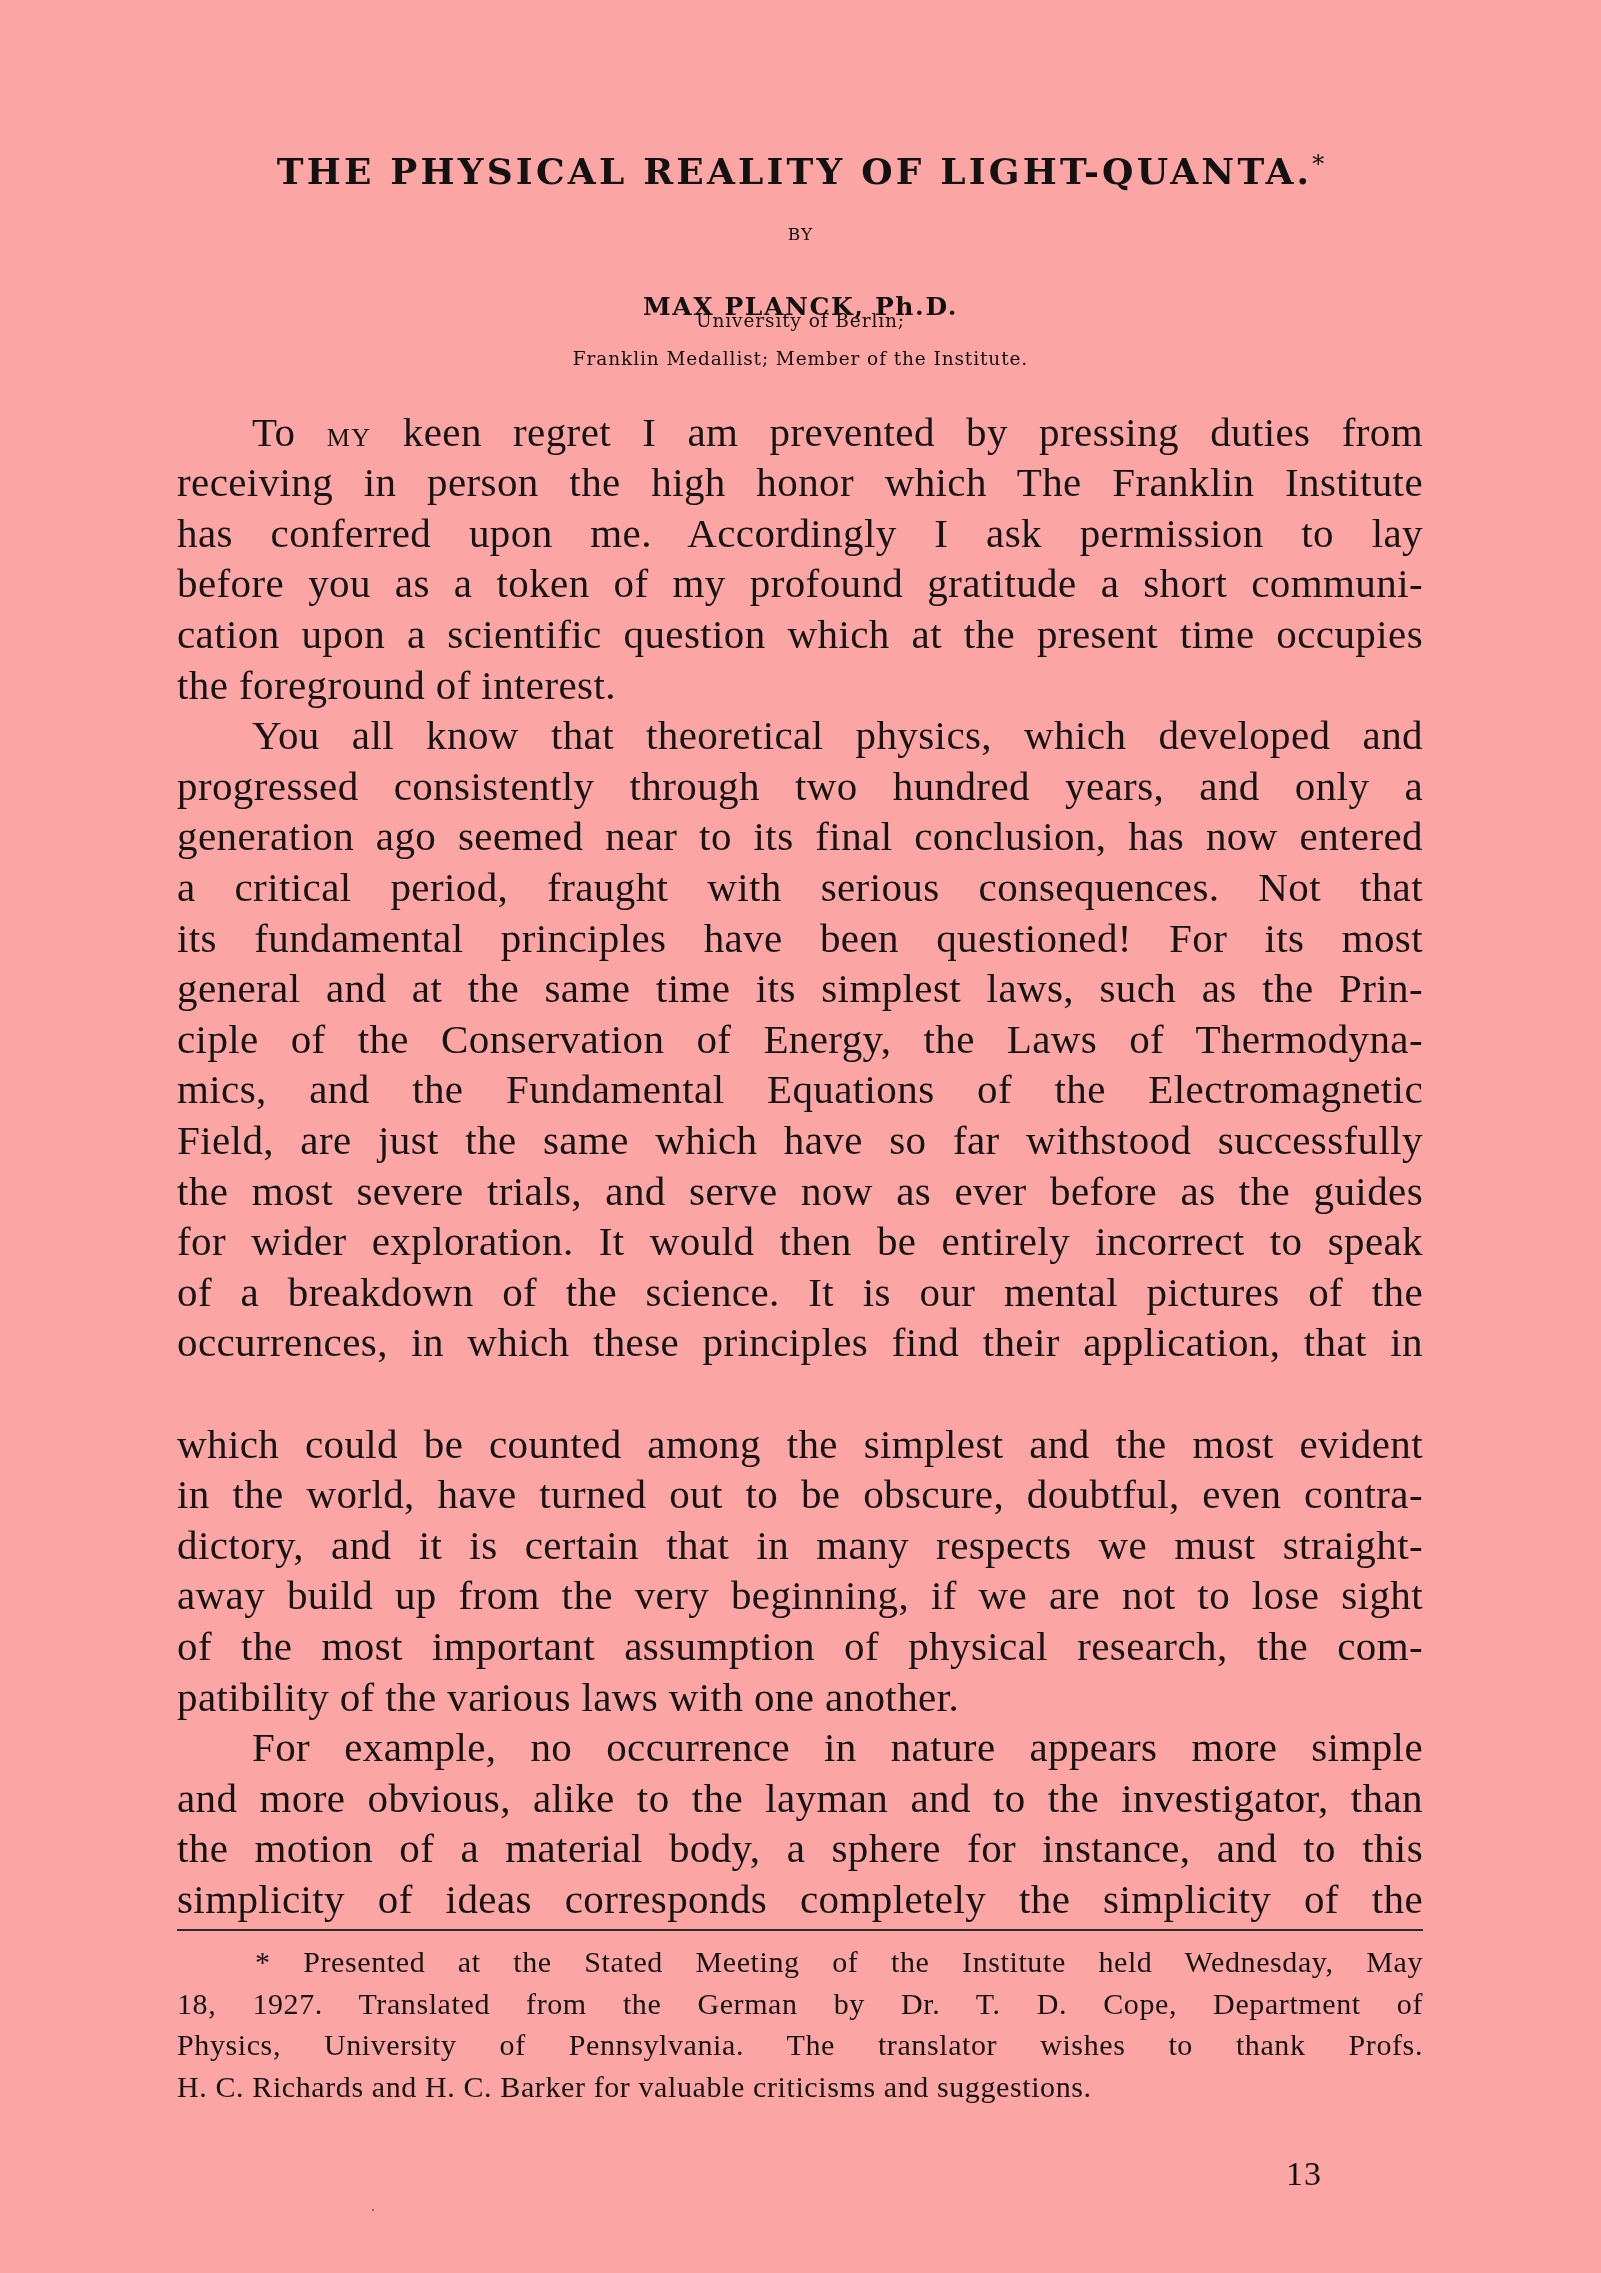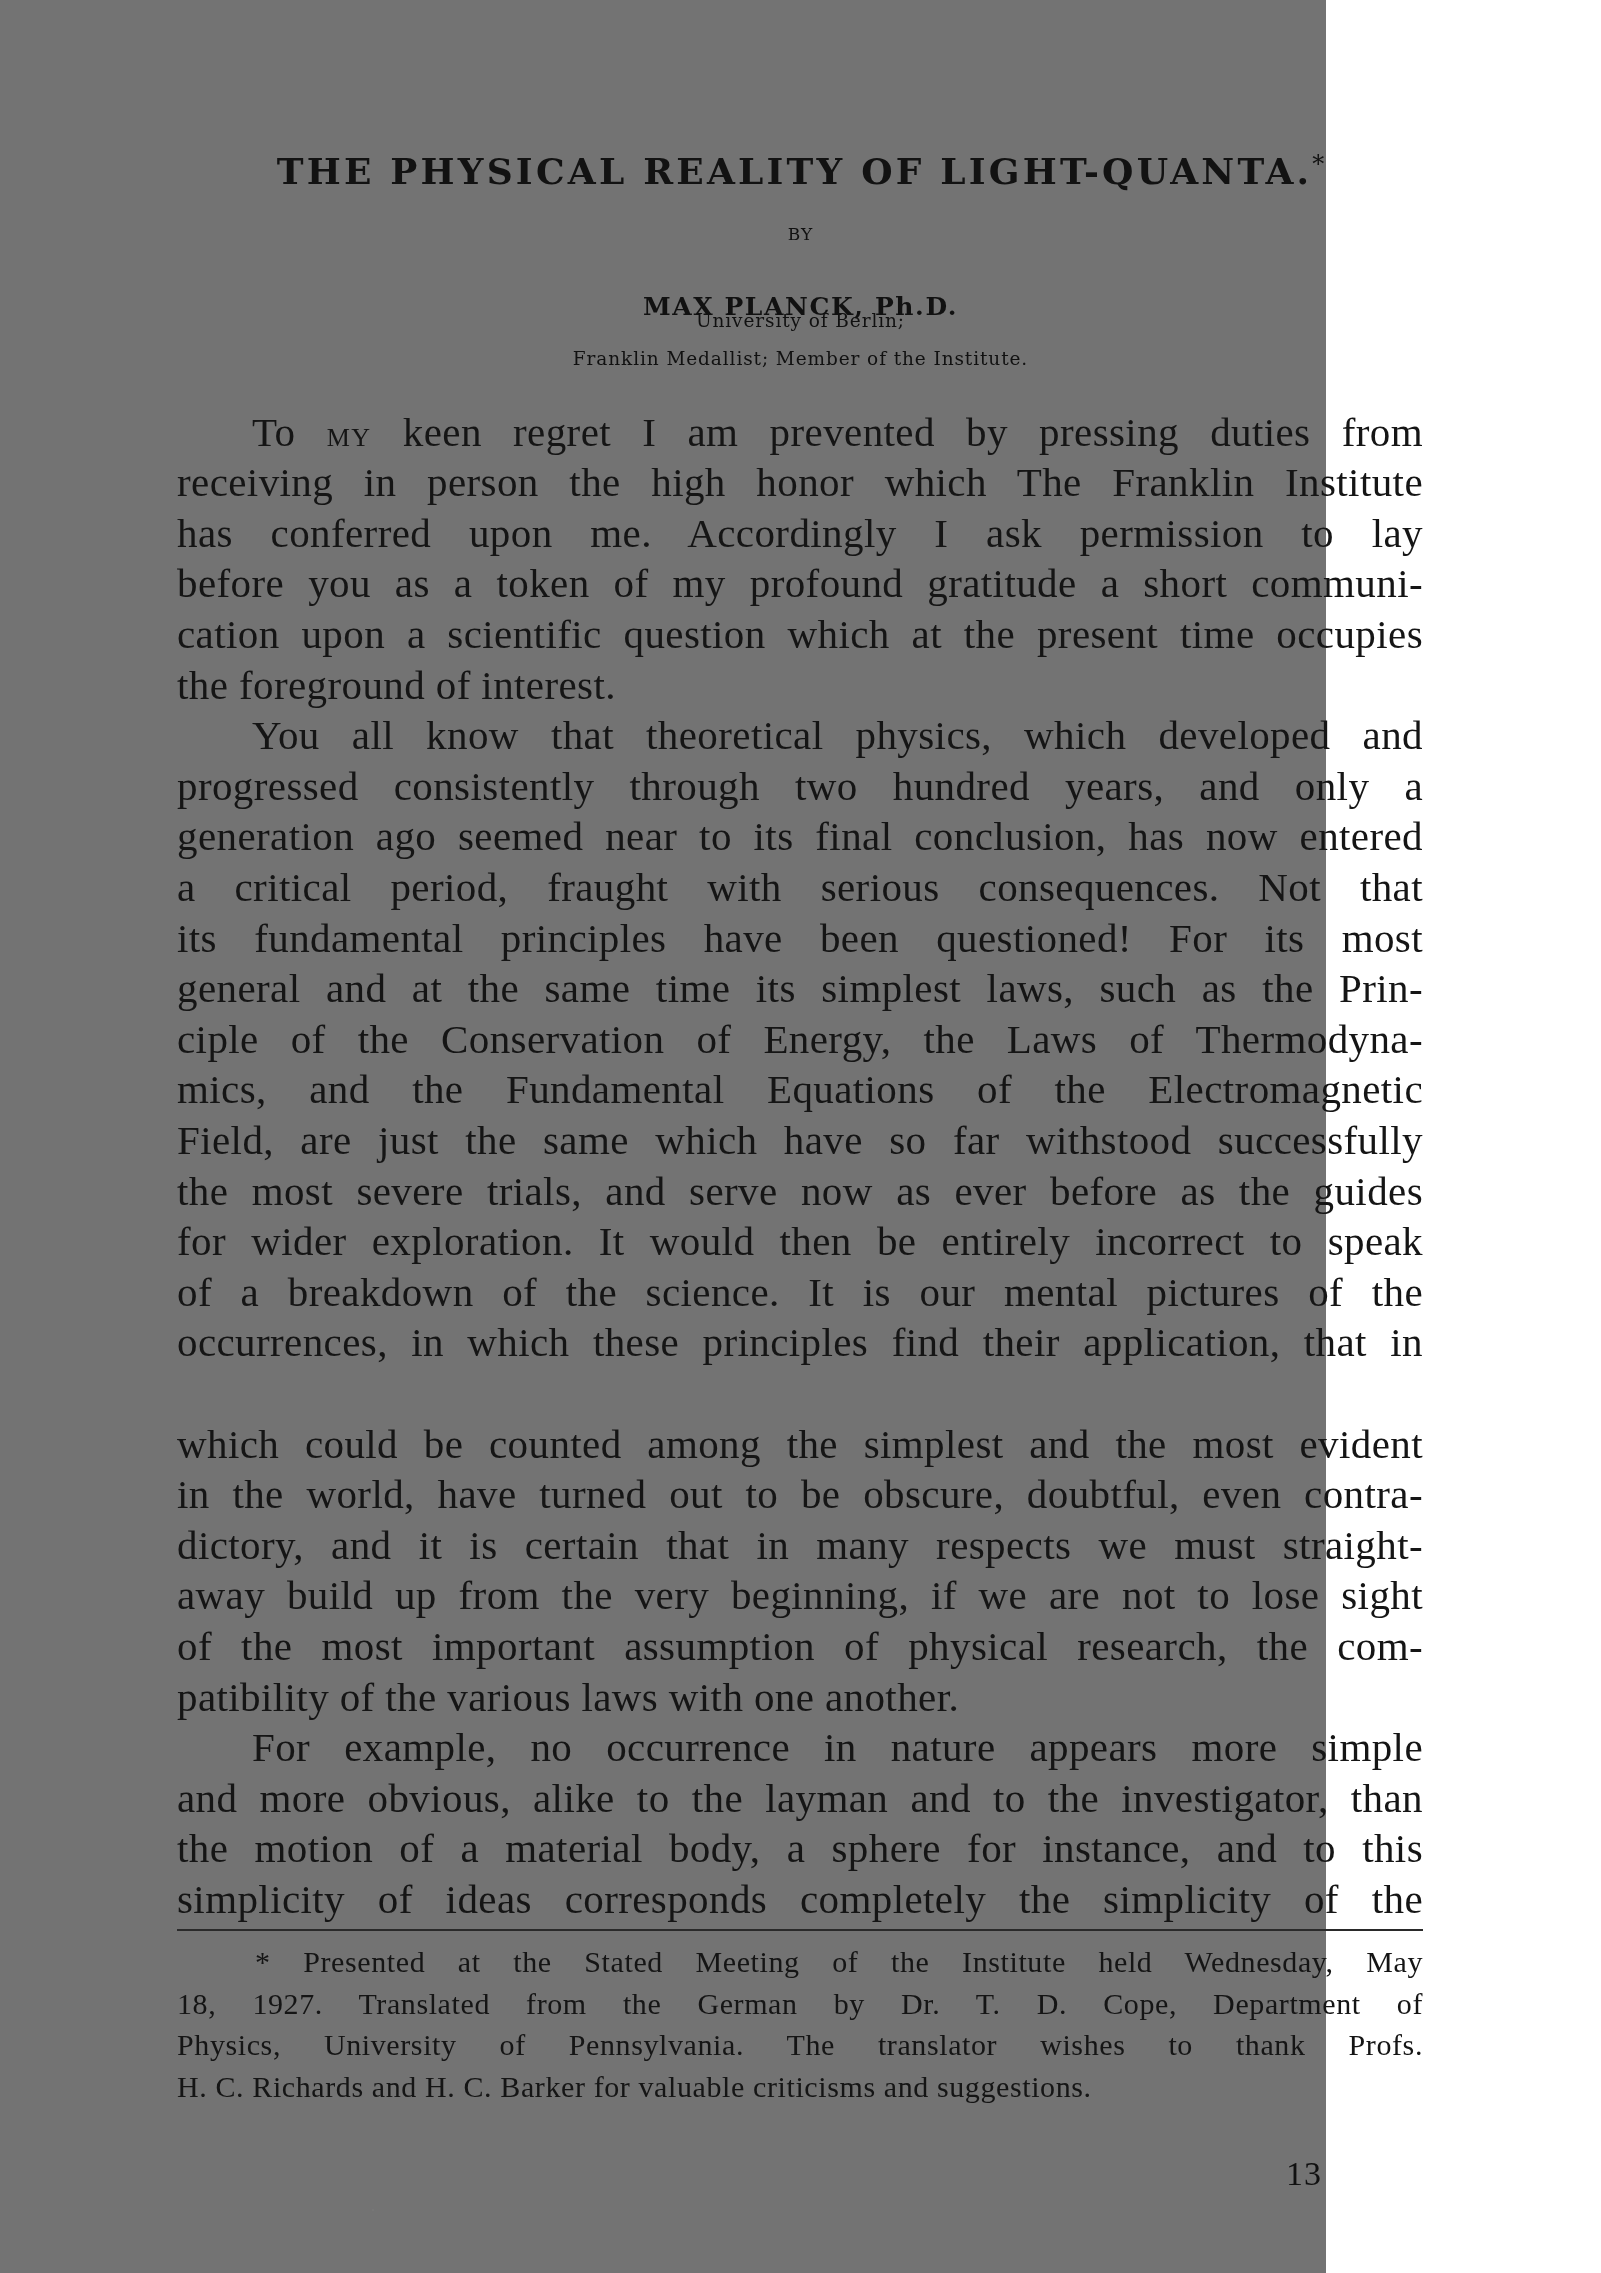--- a/index.html
+++ b/index.html
@@ -1,18 +1,18 @@
 <!DOCTYPE html>
 <html><head>
 <meta charset="utf-8">
 <style>
   html, body { margin: 0; padding: 0; background: #ffffff; }
   body { width: 1601px; height: 2273px; position: relative; overflow: hidden; color: #111111;
          font-family: "Liberation Serif", "DejaVu Serif", serif; }
-  .page { position: absolute; left: 0; top: 0; width: 1326px; height: 2273px; background: #737373; }
+  .page { position: absolute; left: 0; top: 0; width: 1601px; height: 2273px; background: #fca5a5; }
 
   .title { position: absolute; left: 0; width: 1601px; top: 140px; text-align: center;
            font-family: "DejaVu Serif", "Liberation Serif", serif; font-weight: bold;
            font-size: 36px; letter-spacing: 3.2px; line-height: 48px; color: #121212; }
   .title .star { font-size: 24px; vertical-align: 12px; font-weight: normal; letter-spacing: 0; }
 
   .by { position: absolute; left: 0; width: 1601px; top: 222px; text-align: center;
         font-family: "DejaVu Serif", serif; font-size: 17px; letter-spacing: 1px; line-height: 24px; }
   .author { position: absolute; left: 0; width: 1601px; top: 253px; text-align: center;
             font-family: "DejaVu Serif", serif; font-weight: bold; font-size: 25px; letter-spacing: 1.6px; line-height: 32px; margin-top: 38px; }

